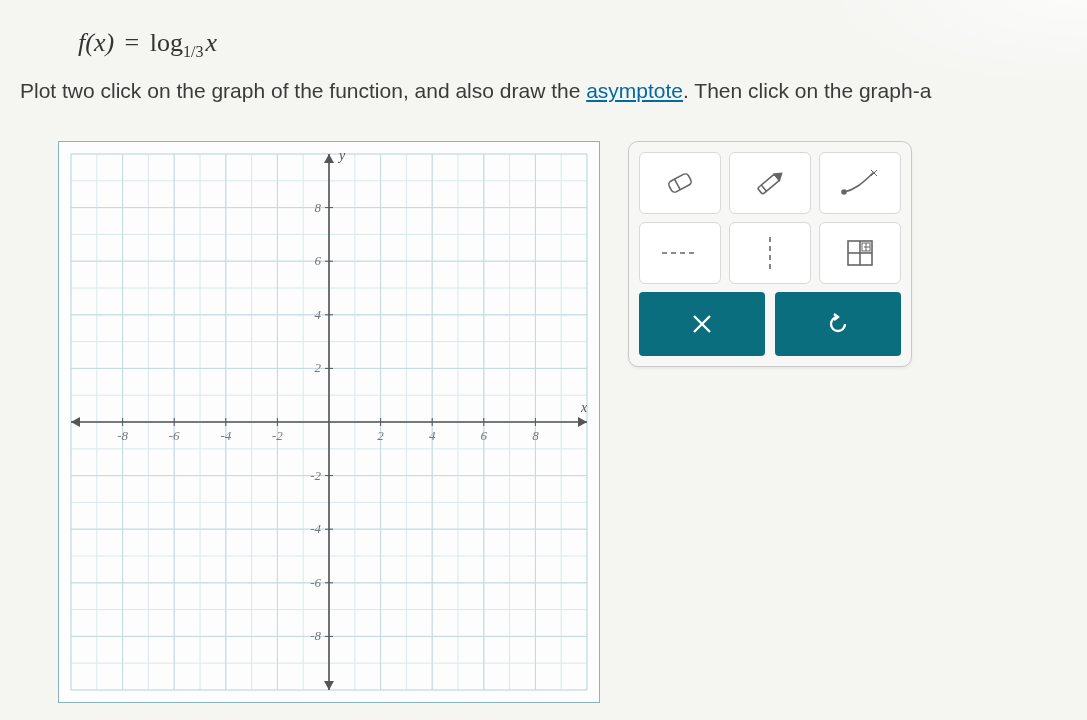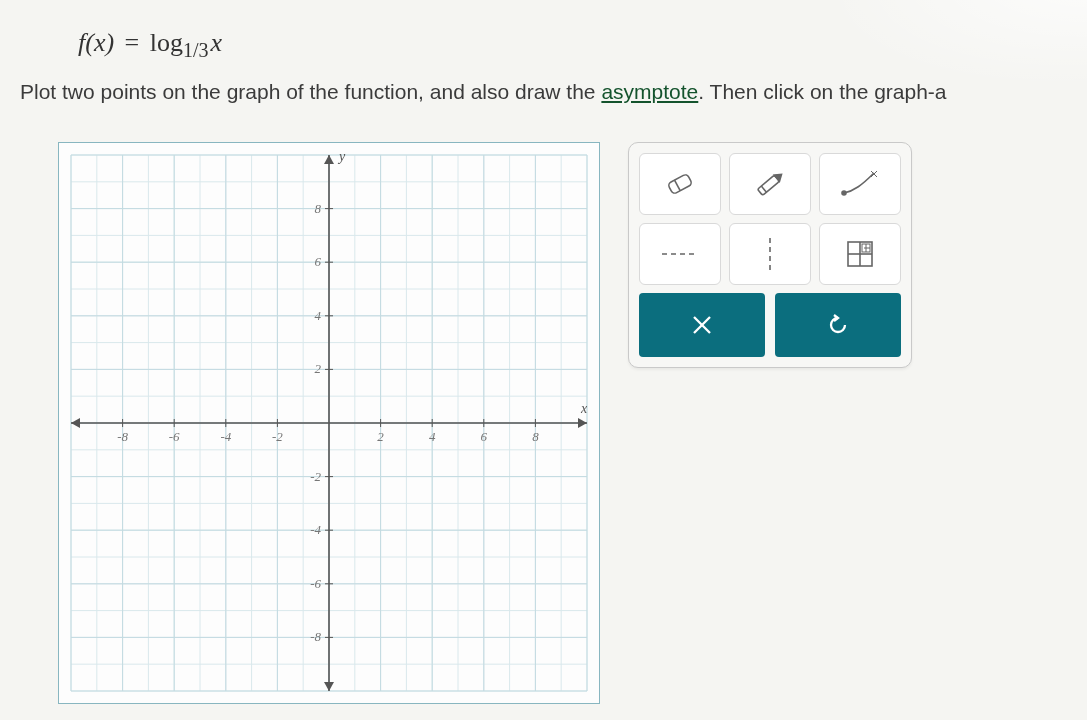--- a/index.html
+++ b/index.html
@@ -13,31 +13,31 @@
     overflow: hidden;
     position: relative;
   }
   .math-expr {
     margin: 28px 0 0 78px;
     font-family: "Times New Roman", serif;
     font-size: 26px;
     font-style: italic;
   }
   .math-expr .sub {
-    font-size: 20px;
+    font-size: 16px;
     vertical-align: sub;
     font-style: normal;
   }
   .instruction {
     margin: 18px 0 0 20px;
     font-size: 21px;
     color: #3b3b3b;
   }
   .instruction .link {
-    color: #14532d;
+    color: #0369a1;
     text-decoration: underline;
     cursor: pointer;
   }
 
   .workarea {
     margin: 38px 0 0 58px;
     display: flex;
     align-items: flex-start;
     gap: 28px;
   }
@@ -121,21 +121,21 @@
 </head>
 <body>
 
 <div class="math-expr">
   <span>f(x)</span>
   <span style="font-style:normal; padding:0 4px;">=</span>
   <span style="font-style:normal;font-family:Liberation Serif, serif;">log</span><span class="sub">1/3</span><span style="padding-left:2px;">x</span>
 </div>
 
 <div class="instruction">
-  <span>Plot two points on the graph of the function, and also draw the </span><span class="link">asymptote</span><span>. Then click on the graph-a</span>
+  <span>Plot two click on the graph of the function, and also draw the </span><span class="link">asymptote</span><span>. Then click on the graph-a</span>
 </div>
 
 <div class="workarea">
 
   <div class="graph-wrap">
     <svg id="graph-svg" width="540" height="560" viewBox="0 0 540 560">
         <line x1="12" y1="548" x2="12" y2="12" stroke="#d9e8ec" stroke-width="1"></line>
         <line x1="37.8" y1="548" x2="37.8" y2="12" stroke="#d9e8ec" stroke-width="1"></line>
         <line x1="63.6" y1="548" x2="63.6" y2="12" stroke="#d9e8ec" stroke-width="1"></line>
         <line x1="89.4" y1="548" x2="89.4" y2="12" stroke="#d9e8ec" stroke-width="1"></line>

